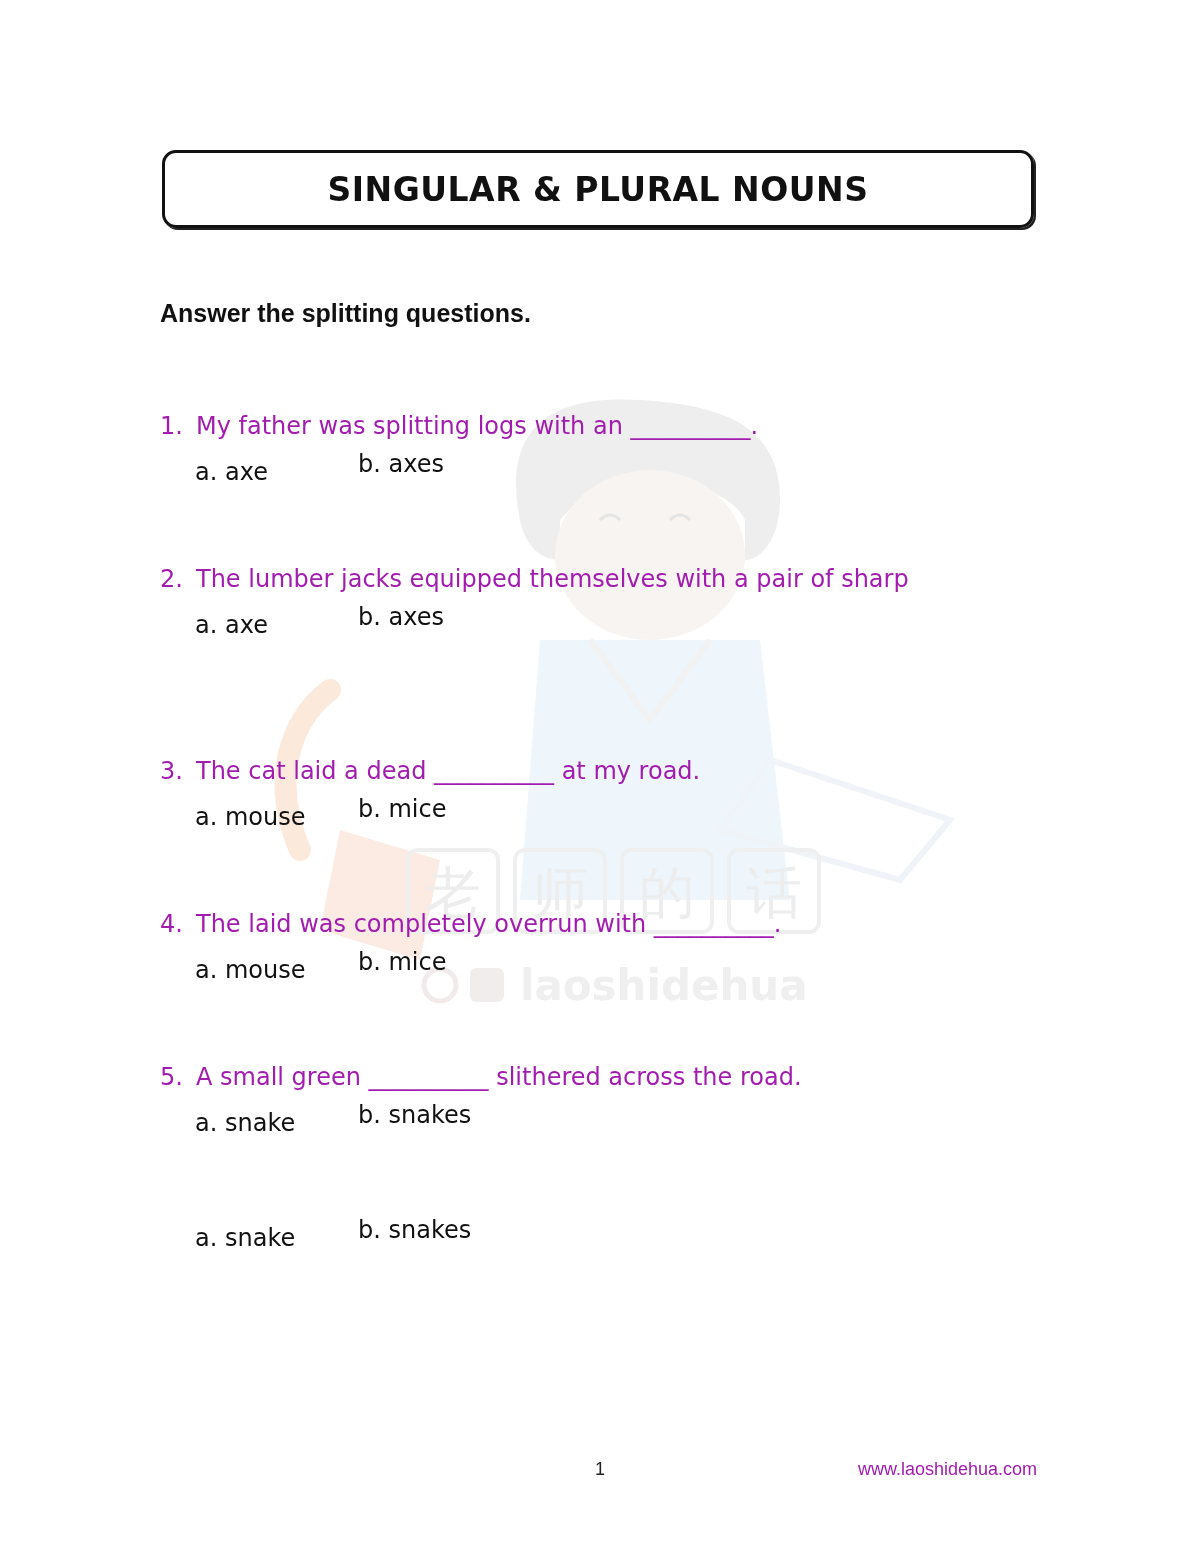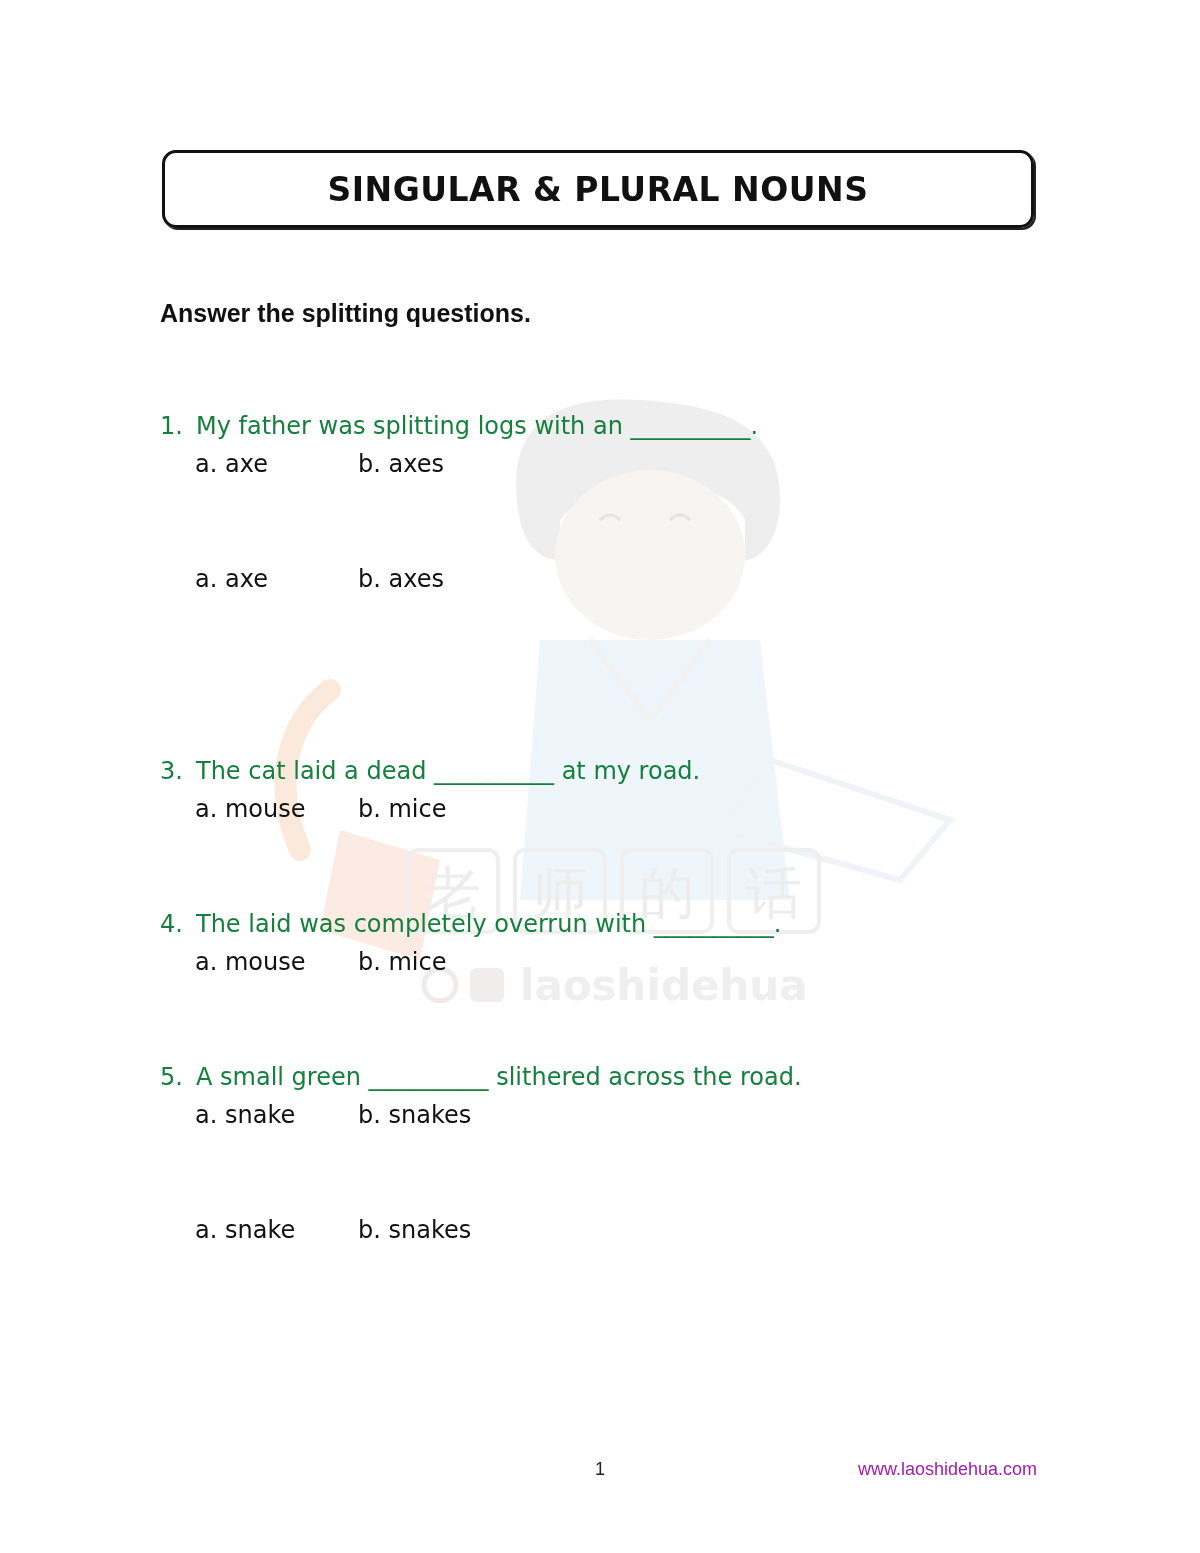--- a/index.html
+++ b/index.html
@@ -18,29 +18,29 @@
       font-family: "DejaVu Sans", sans-serif; font-weight: bold; font-size: 33px;
       letter-spacing: 0.5px; color: #111;
     }
     .instruction {
       position: absolute; left: 160px; top: 299px;
       font-family: "Liberation Sans", sans-serif; font-weight: bold; font-size: 25px; color: #111;
     }
     .question { position: absolute; left: 160px; width: 900px; }
     .q-line {
       font-family: "DejaVu Sans", sans-serif; font-size: 24px; line-height: 38px;
-      white-space: nowrap; color: #15803d;
+      white-space: nowrap; color: #a21caf;
     }
     .q-num { display: inline-block; width: 36px; }
     .q-cont { padding-left: 34px; }
     .options {
       font-family: "DejaVu Sans", sans-serif; font-size: 24px; line-height: 38px;
       padding-left: 35px; position: relative; height: 38px;
     }
-    .opt-a { position: absolute; left: 35px; top: 0; }
+    .opt-a { position: absolute; left: 35px; top: 8px; }
     .opt-b { position: absolute; left: 198px; top: 0; text-align: center; }
     .footer-page {
       position: absolute; left: 595px; top: 1459px;
       font-family: "Liberation Sans", sans-serif; font-size: 18px; color: #222;
     }
     .footer-url {
       position: absolute; left: 858px; top: 1459px;
       font-family: "Liberation Sans", sans-serif; font-size: 18px; color: #a21caf;
     }
   </style>
@@ -90,20 +90,23 @@
   <div class="q-line">
     <span class="q-num">1.</span><span>My father was splitting logs with an __________.</span>
   </div>
   <div class="options">
     <span class="opt-a">a. axe</span>
     <span class="opt-b">b. axes</span>
   </div>
 </div>
 
 <div class="question" style="top:560px;">
+  <div class="q-line">
+    <span class="q-num">2.</span><span>The lumber jacks equipped themselves with a pair of sharp</span>
+  </div>
   <div class="options">
     <span class="opt-a">a. axe</span>
     <span class="opt-b">b. axes</span>
   </div>
 </div>
 
 <div class="question" style="top:752px;">
   <div class="q-line">
     <span class="q-num">3.</span><span>The cat laid a dead __________ at my road.</span>
   </div>

